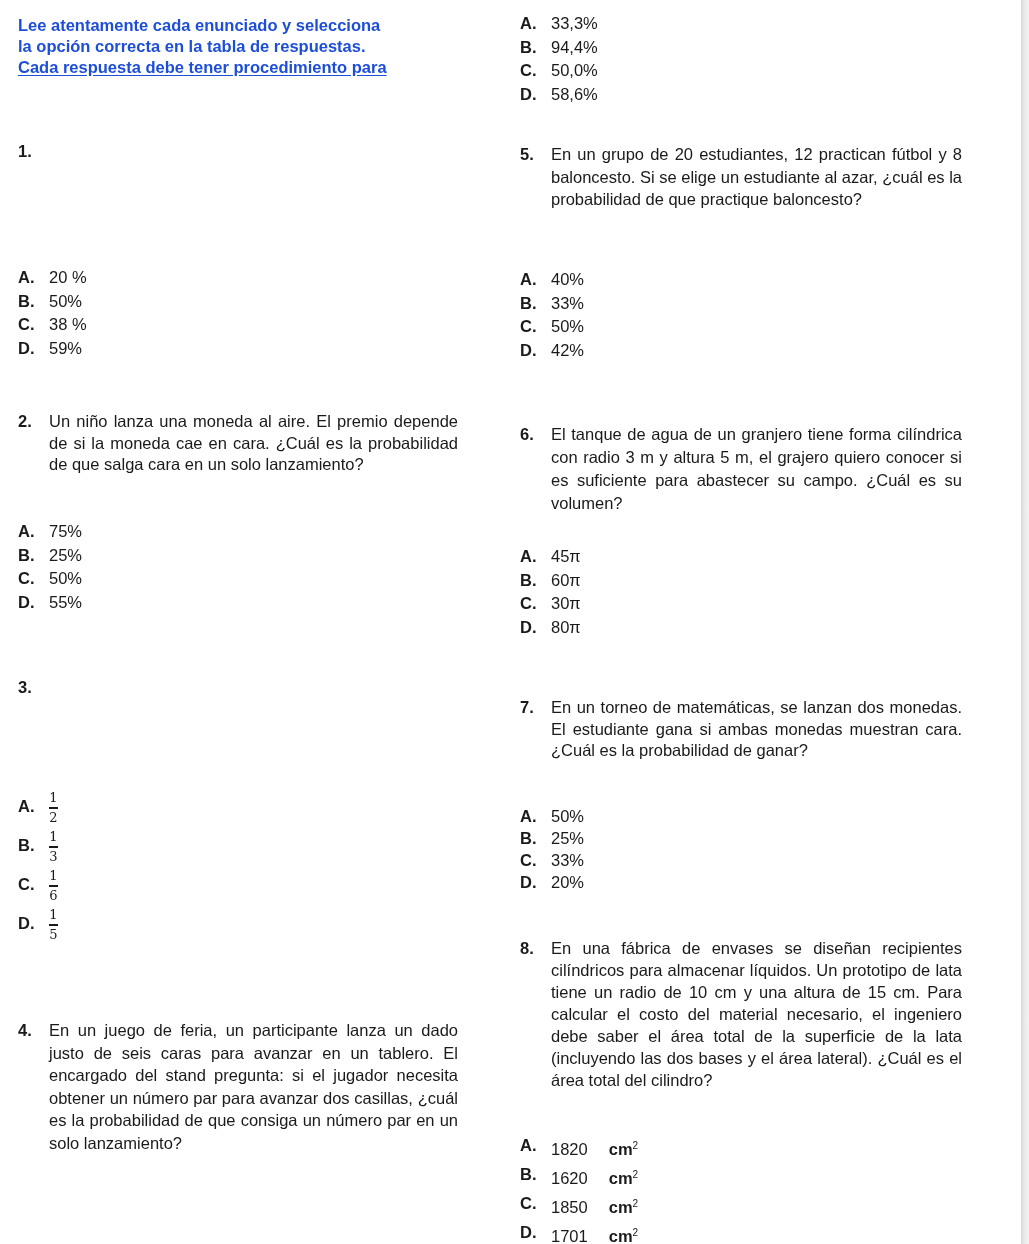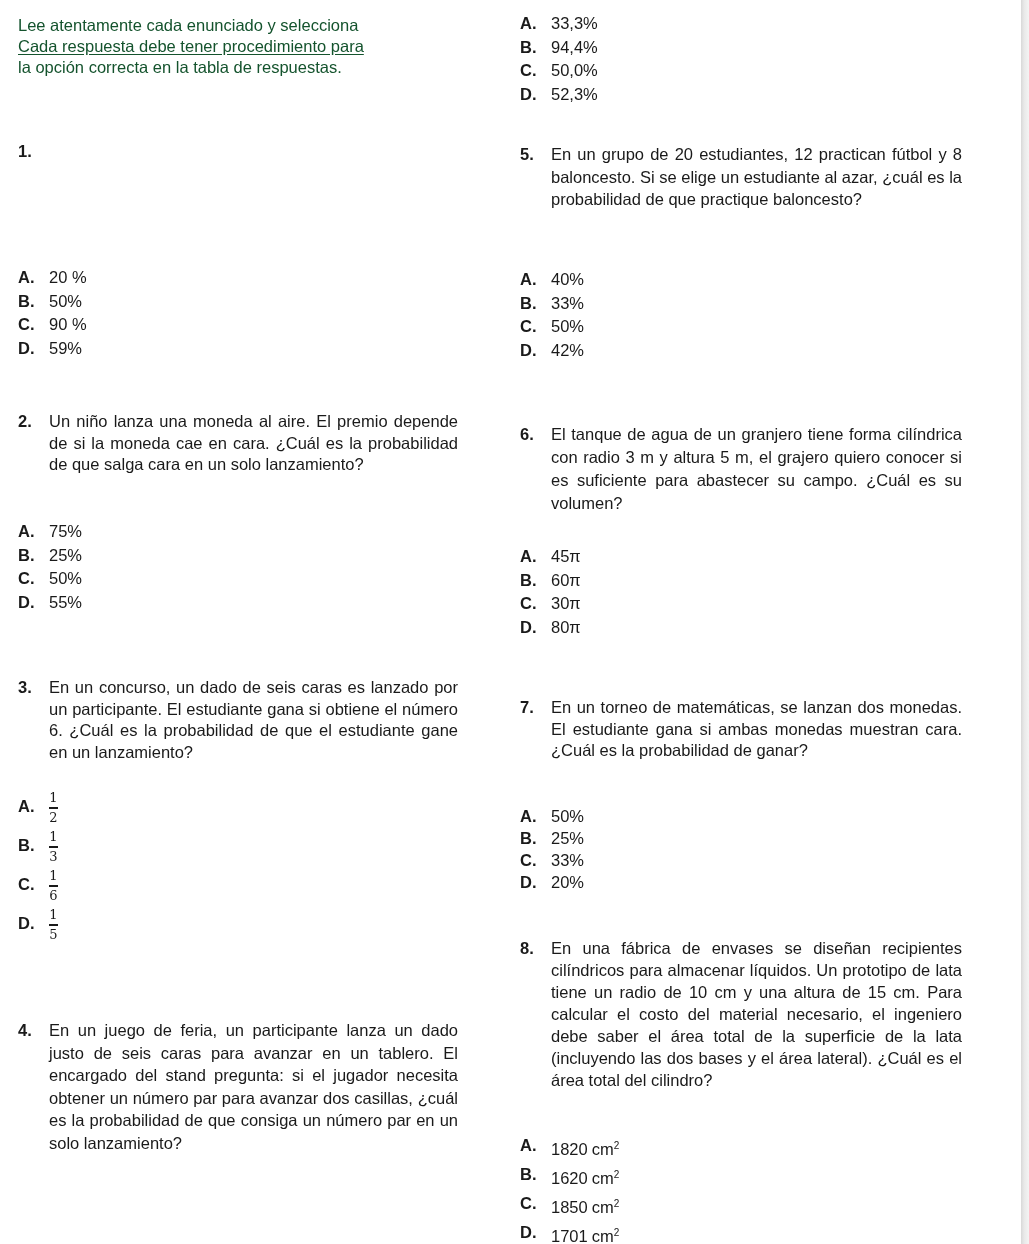--- a/index.html
+++ b/index.html
@@ -8,65 +8,65 @@
     background: #ffffff; color: #1a1a1a;
     font-family: "Liberation Sans", sans-serif;
     font-size: 16.5px;
   }
   .edge {
     position: absolute; top: 0; right: 0; width: 8px; height: 1244px;
     background: linear-gradient(to right, #d8d8d8, #e9e9e9 40%, #f4f4f4);
   }
   .instr {
     position: absolute; left: 18px; top: 15px; width: 460px;
-    font-weight: normal; font-size: 16.5px; line-height: 21px; color: #14532d;
+    font-weight: bold; font-size: 16.5px; line-height: 21px; color: #1d4ed8;
   }
   .instr .u { text-decoration: underline; text-underline-offset: 2px; }
   .block { position: absolute; }
   .q { position: relative; padding-left: 31px; line-height: 21.5px; text-align: justify; }
   .q .num { position: absolute; left: 0; top: 0; font-weight: bold; }
   .opts { line-height: 23.5px; }
   .opt { position: relative; padding-left: 31px; white-space: nowrap; }
   .opt .let { position: absolute; left: 0; font-weight: bold; }
   .frac-opts { line-height: normal; }
   .frac-opt { position: relative; height: 39px; padding-left: 31px; }
   .frac-opt .let { position: absolute; left: 0; top: 10px; font-weight: bold; }
   .frac {
     display: inline-flex; flex-direction: column; align-items: center;
     font-family: "DejaVu Serif", serif; font-size: 13px; line-height: 15px;
   }
   .frac .bar { width: 9px; height: 1.5px; background: #1a1a1a; margin: 2px 0 1px; }
   sup { font-size: 10px; vertical-align: 6px; }
-  .unit { margin-left: 4px; }
+  .unit { margin-left: 21px; font-weight: bold; }
 </style>
 </head>
 <body>
 
 <div class="edge"></div>
 
 <div class="instr">
   <div>Lee atentamente cada enunciado y selecciona</div>
+  <div>la opción correcta en la tabla de respuestas.</div>
   <div><span class="u">Cada respuesta debe tener procedimiento para</span></div>
-  <div>la opción correcta en la tabla de respuestas.</div>
 </div>
 
 <div class="block opts" style="left:520px; top:12px; width:200px;">
   <div class="opt"><span class="let">A.</span><span>33,3%</span></div>
   <div class="opt"><span class="let">B.</span><span>94,4%</span></div>
   <div class="opt"><span class="let">C.</span><span>50,0%</span></div>
-  <div class="opt"><span class="let">D.</span><span>52,3%</span></div>
+  <div class="opt"><span class="let">D.</span><span>58,6%</span></div>
 </div>
 
 <div class="block" style="left:18px; top:141px; width:440px;">
   <div class="q"><span class="num">1.</span></div>
 </div>
 <div class="block opts" style="left:18px; top:266px; width:200px;">
   <div class="opt"><span class="let">A.</span><span>20 %</span></div>
   <div class="opt"><span class="let">B.</span><span>50%</span></div>
-  <div class="opt"><span class="let">C.</span><span>90 %</span></div>
+  <div class="opt"><span class="let">C.</span><span>38 %</span></div>
   <div class="opt"><span class="let">D.</span><span>59%</span></div>
 </div>
 
 <div class="block" style="left:520px; top:143px; width:442px;">
   <div class="q" style="line-height:22.5px;"><span class="num">5.</span><span>En un grupo de 20 estudiantes, 12 practican fútbol y 8 baloncesto. Si se elige un estudiante al azar, ¿cuál es la probabilidad de que practique baloncesto?</span></div>
 </div>
 <div class="block opts" style="left:520px; top:268px; width:200px;">
   <div class="opt"><span class="let">A.</span><span>40%</span></div>
   <div class="opt"><span class="let">B.</span><span>33%</span></div>
   <div class="opt"><span class="let">C.</span><span>50%</span></div>
@@ -87,21 +87,21 @@
   <div class="q" style="line-height:23px;"><span class="num">6.</span><span>El tanque de agua de un granjero tiene forma cilíndrica con radio 3 m y altura 5 m, el grajero quiero conocer si es suficiente para abastecer su campo. ¿Cuál es su volumen?</span></div>
 </div>
 <div class="block opts" style="left:520px; top:545px; width:200px;">
   <div class="opt"><span class="let">A.</span><span>45π</span></div>
   <div class="opt"><span class="let">B.</span><span>60π</span></div>
   <div class="opt"><span class="let">C.</span><span>30π</span></div>
   <div class="opt"><span class="let">D.</span><span>80π</span></div>
 </div>
 
 <div class="block" style="left:18px; top:677px; width:440px;">
-  <div class="q"><span class="num">3.</span><span>En un concurso, un dado de seis caras es lanzado por un participante. El estudiante gana si obtiene el número 6. ¿Cuál es la probabilidad de que el estudiante gane en un lanzamiento?</span></div>
+  <div class="q"><span class="num">3.</span></div>
 </div>
 <div class="block frac-opts" style="left:18px; top:787px; width:200px;">
   <div class="frac-opt">
     <span class="let">A.</span>
     <span class="frac">
         <span>1</span>
         <span class="bar"></span>
         <span>2</span>
       </span>
   </div>

